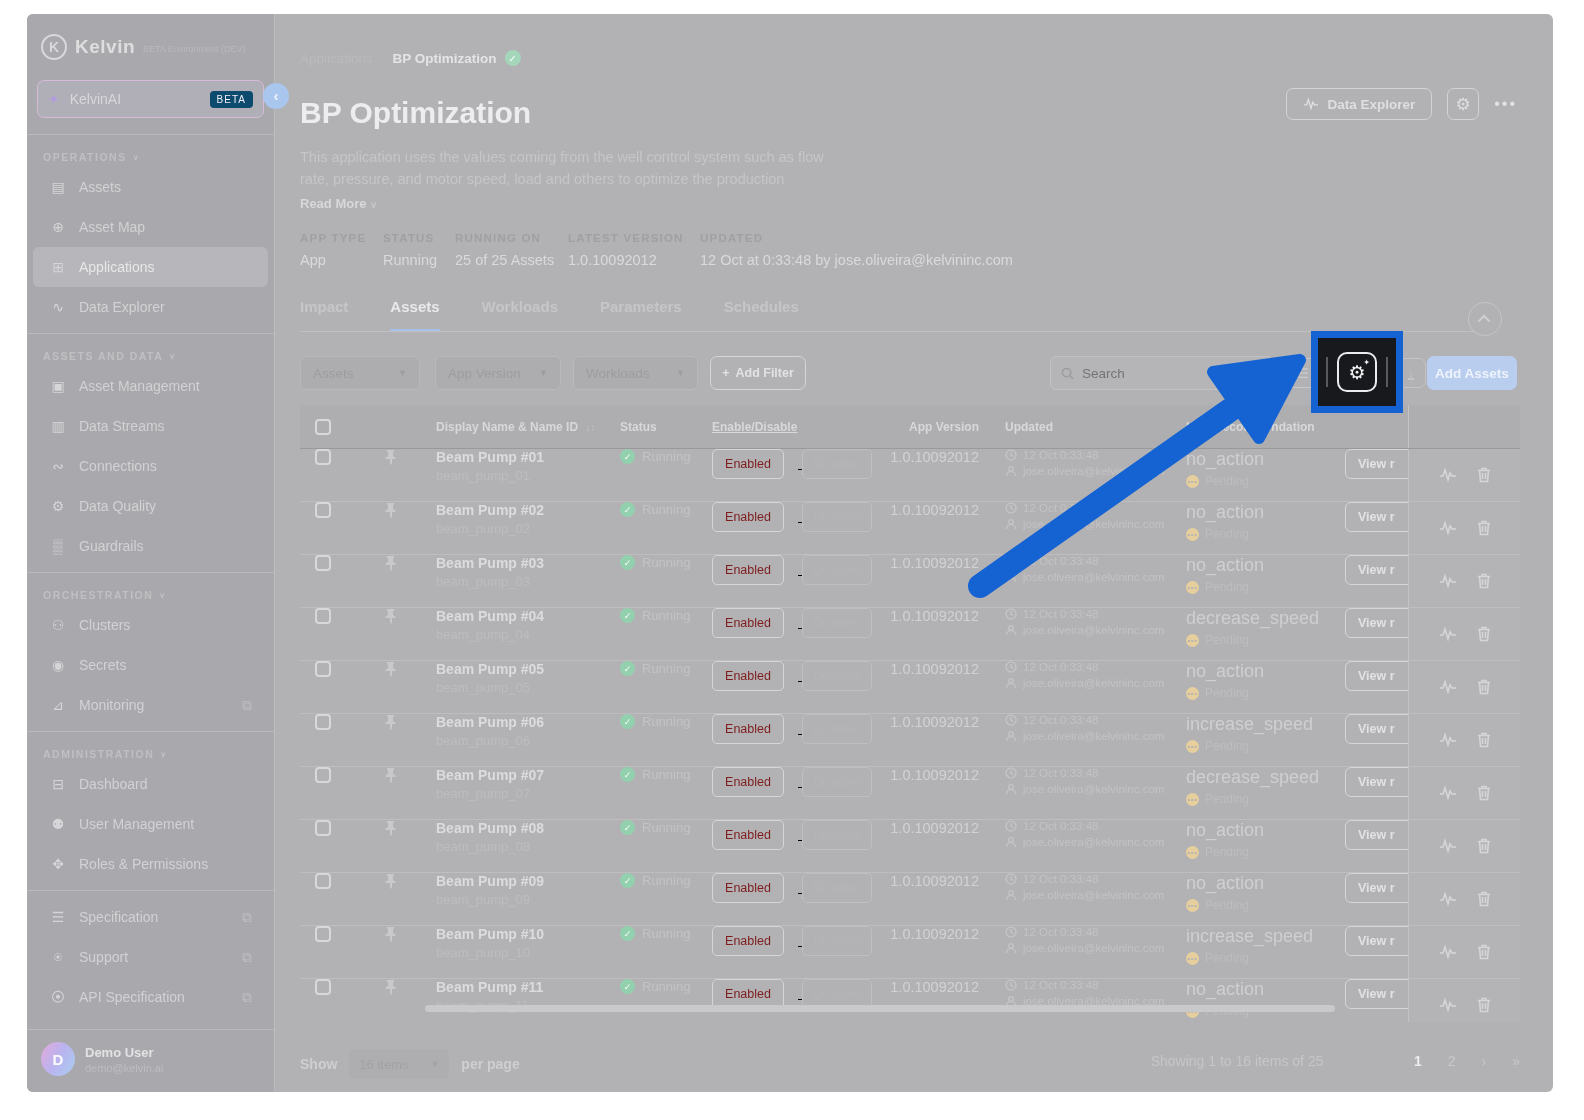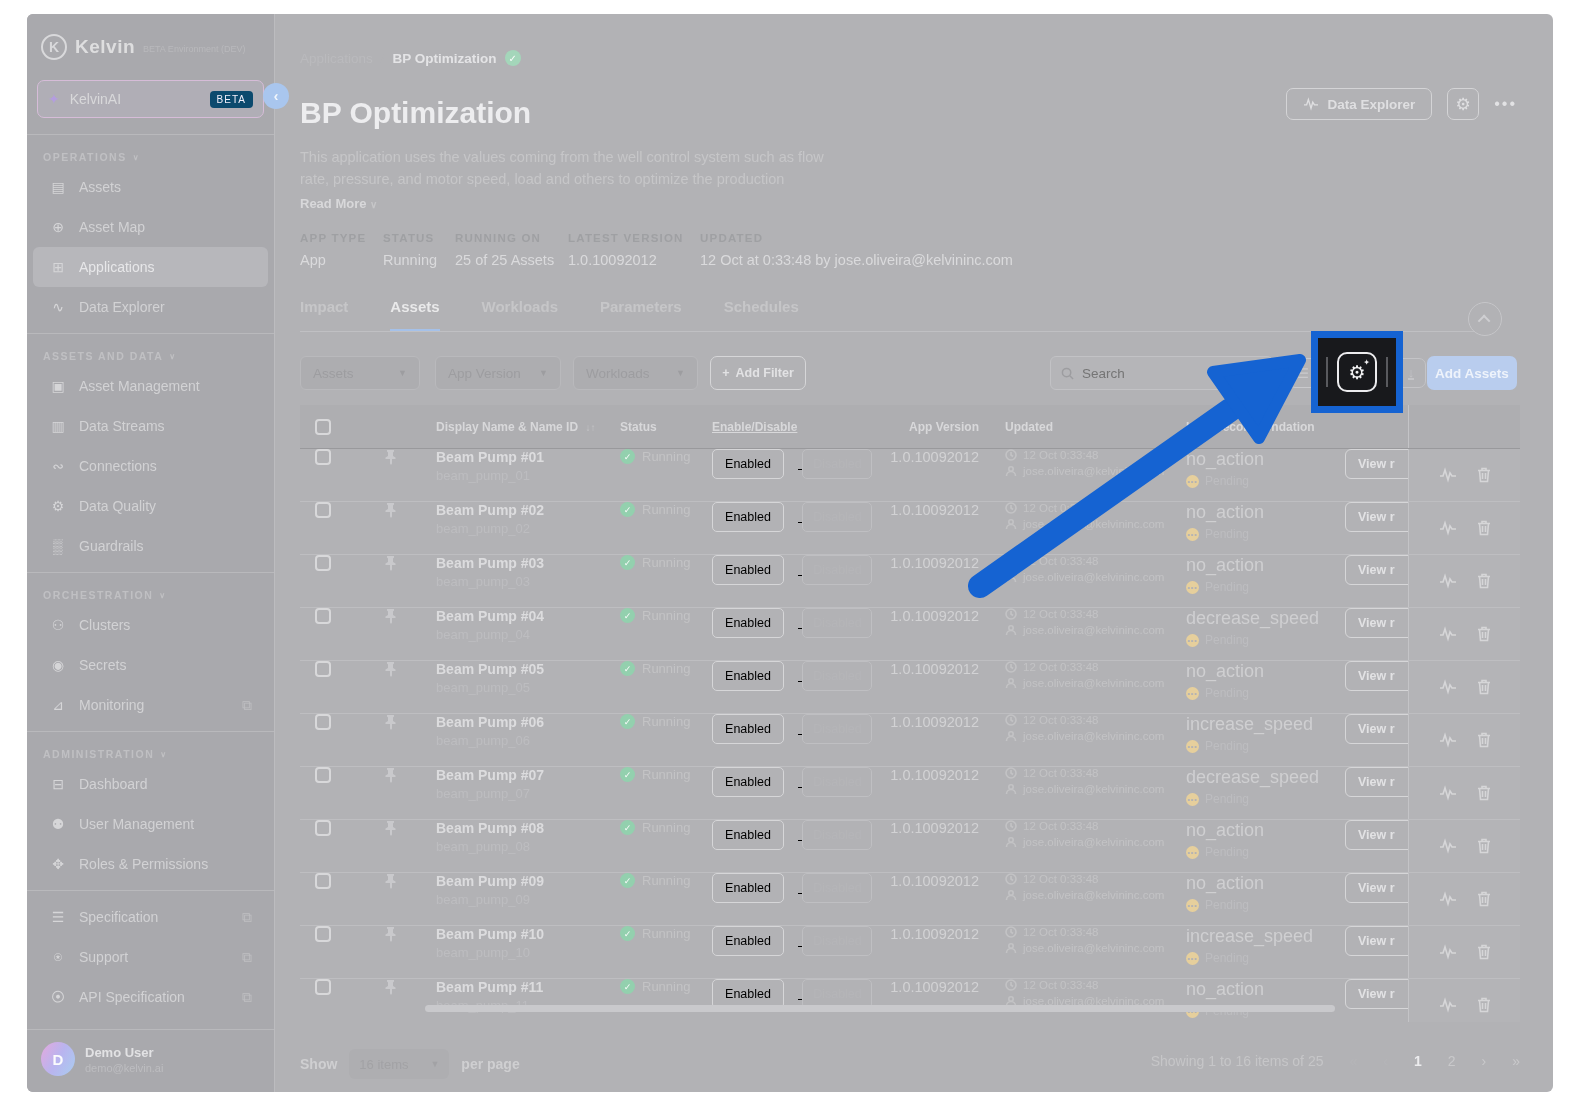--- a/index.html
+++ b/index.html
@@ -111,21 +111,21 @@
     border-left:1px solid #c4c4c7; align-self:stretch; background:#b4b4b7; }
   .checkbox { width:16px; height:16px; border:2px solid #d8d8da; border-radius:4px; }
   .sort-icon { font-size:10px; color:#c6c6c8; margin-left:4px; }
   .row-name { color:#dcdcde; font-size:14px; font-weight:bold; }
   .row-id { color:#bdbdc0; font-size:13px; margin-top:3px; }
   .status-cell { display:flex; align-items:center; gap:7px; color:#c3c3c5; font-size:13px; }
   .dot-check { width:15px; height:15px; border-radius:50%; background:#93d0ae; color:#fafcfb; font-size:9px;
     display:inline-flex; align-items:center; justify-content:center; }
   .tg { height:30px; border-radius:5px; font-size:12.5px; display:inline-flex; align-items:center;
     justify-content:center; background:transparent; }
-  .tg-on { width:72px; border:1.5px solid #d6d6d8; color:#000000; margin-right:14px; }
+  .tg-on { width:72px; border:1.5px solid #d6d6d8; color:#7f1d1d; margin-right:14px; }
   .tg-off { width:70px; border:1px solid #bfbfc2; color:#b5b5b8; }
   .ver-text { color:#d2d2d4; font-size:14.5px; }
   .upd-line { display:flex; align-items:center; gap:6px; color:#c3c3c5; font-size:11.5px; }
   .upd-line + .upd-line { margin-top:4px; }
   .reco-text { color:#cfcfd1; font-size:18px; }
   .reco-badge { display:flex; align-items:center; gap:6px; margin-top:4px; color:#bdbdc0; font-size:12px; }
   .pend-dot { width:13px; height:13px; border-radius:50%; background:#e6cf9c; color:#b2b2b5; font-size:8px;
     display:inline-flex; align-items:center; justify-content:center; letter-spacing:.5px; }
   .view-btn { width:88px; height:30px; border:1.5px solid #d6d6d8; border-radius:6px; color:#e2e2e4;
     font-size:12.5px; font-weight:bold; background:transparent; text-align:left; padding-left:12px; white-space:nowrap; }

